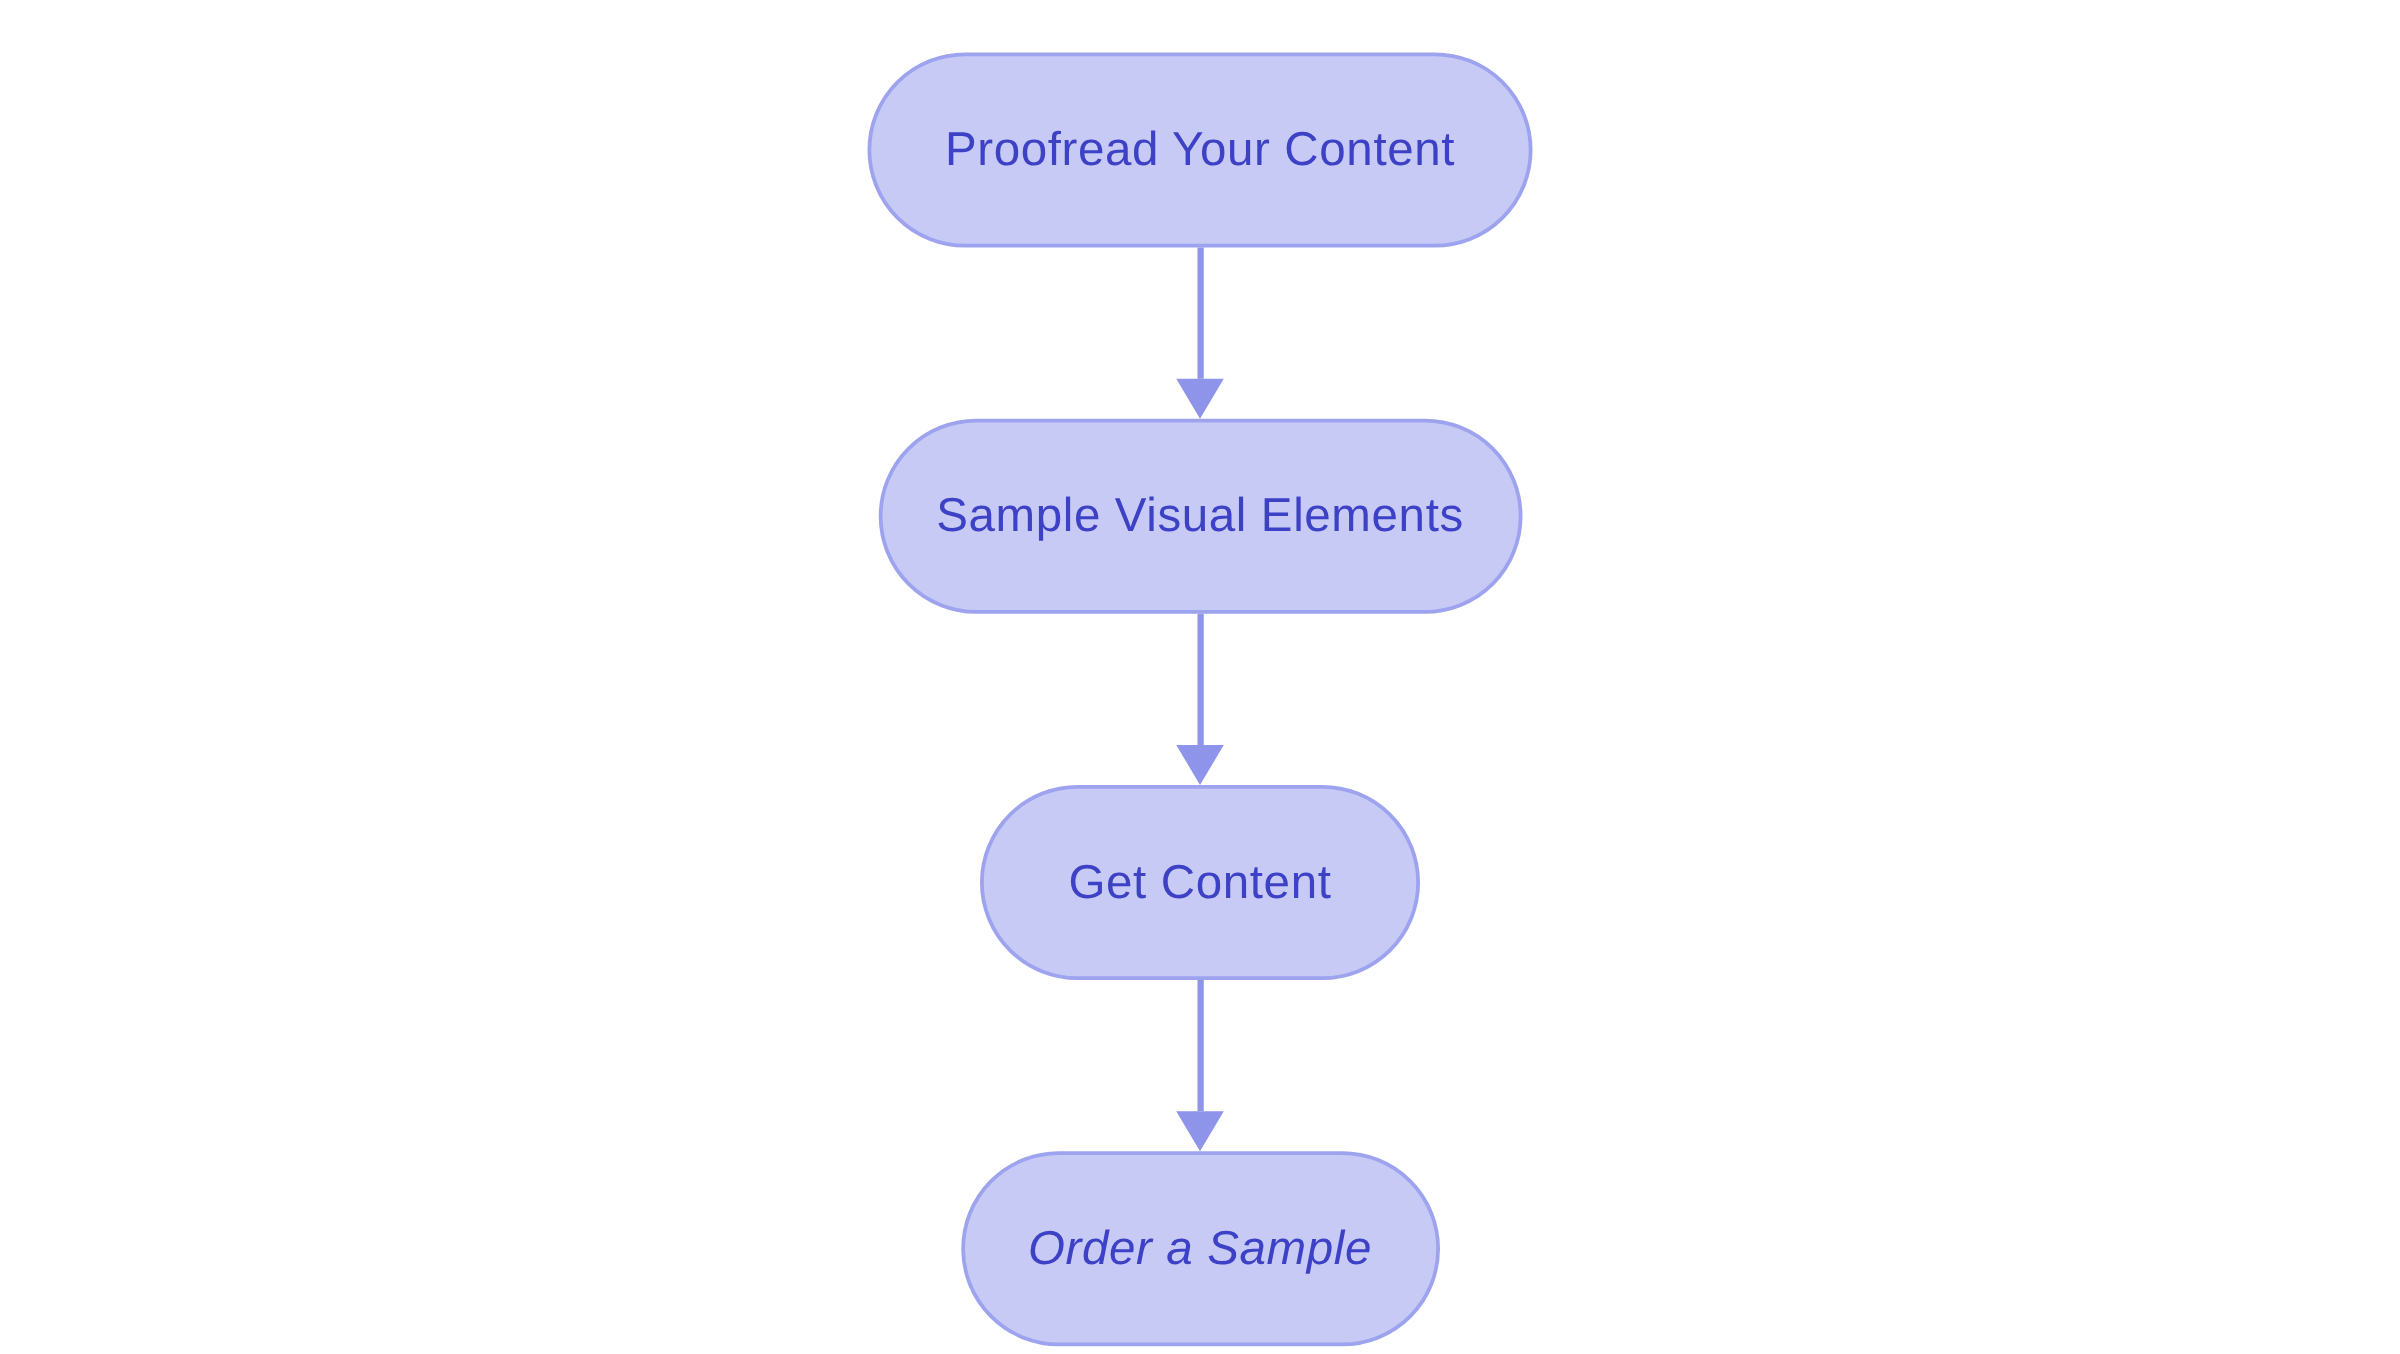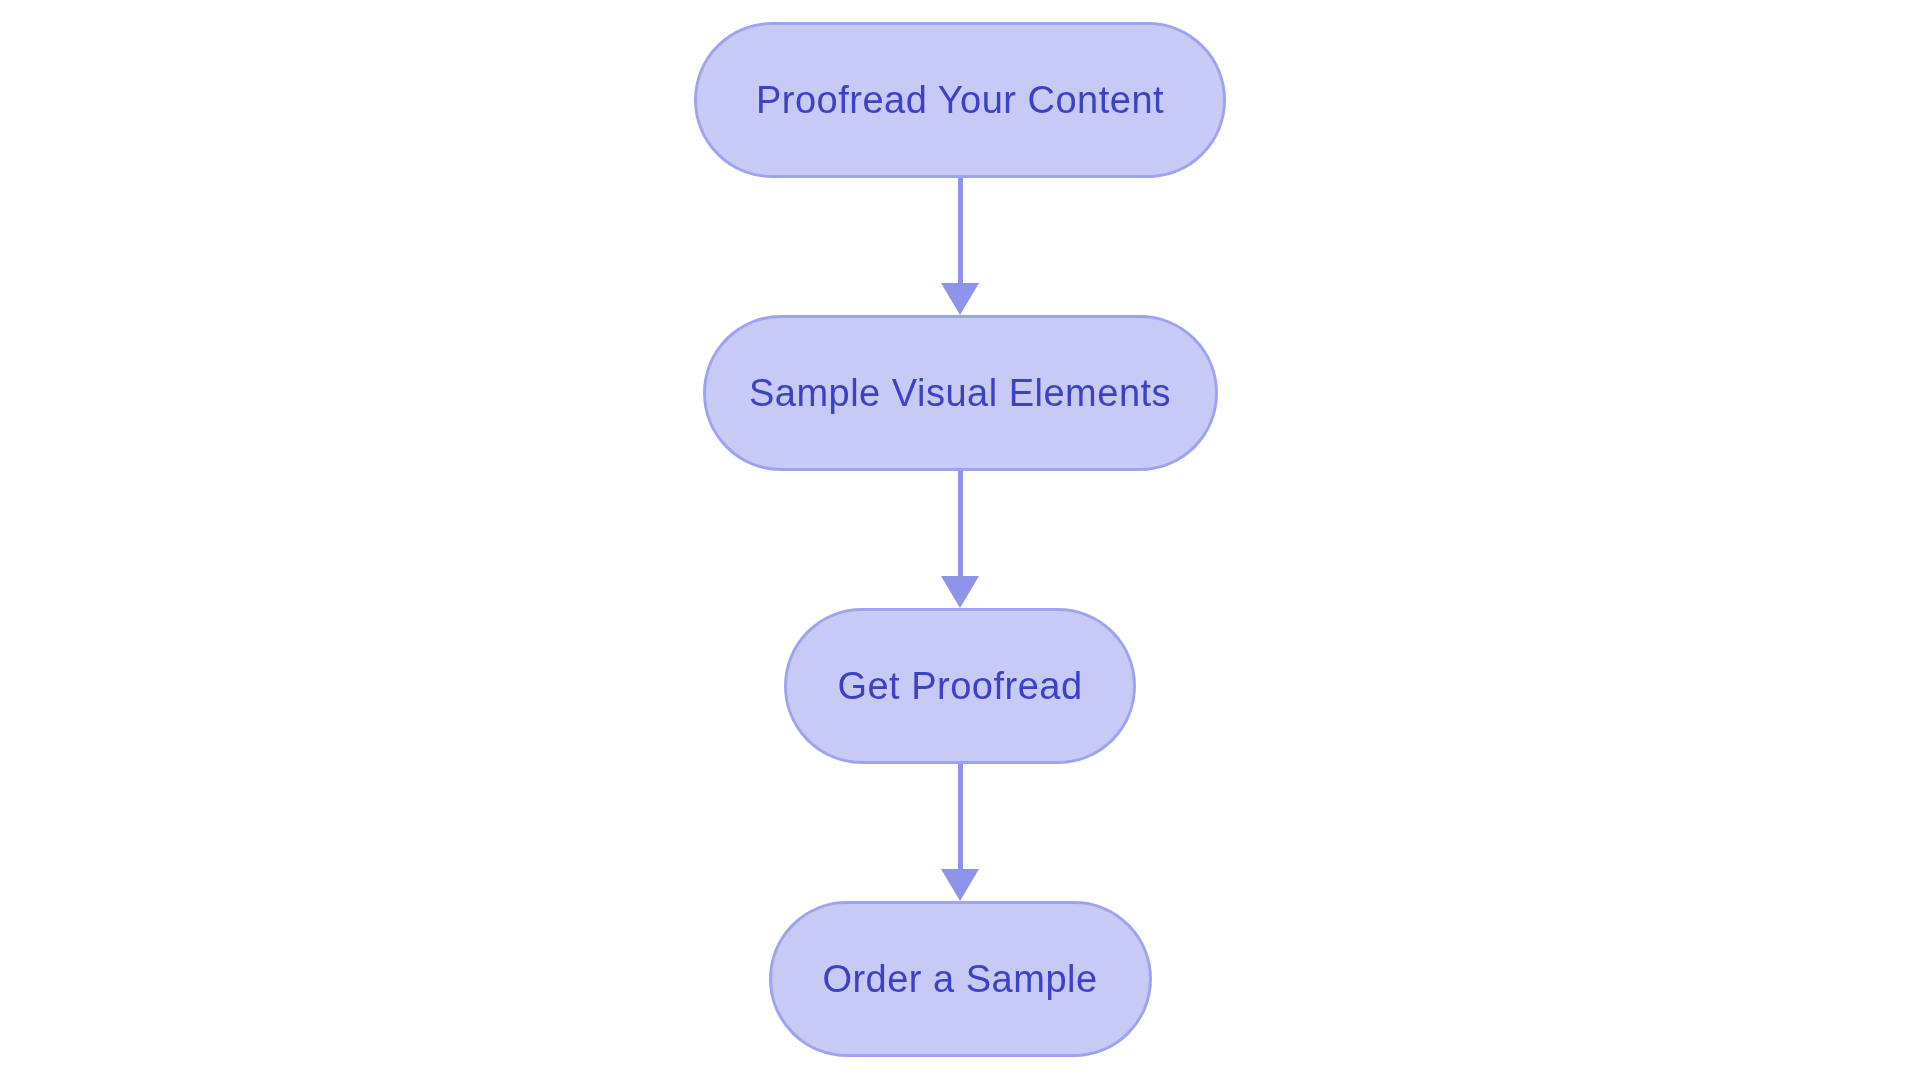--- a/index.html
+++ b/index.html
@@ -35,24 +35,24 @@
   }
 
   .flow-node .label {
     font-size: 38px;
     font-weight: 400;
     letter-spacing: 0.5px;
     color: var(--node-text, #3c41c5);
     white-space: nowrap;
   }
 
-  .node-w1 { width: 532px; }
+  .node-w1 { width: 532px; margin-top: 20px; }
   .node-w2 { width: 515px; }
   .node-w3 { width: 352px; }
-  .node-w4 { width: 383px; }
+  .node-w4 { width: 383px; font-style: italic; }
 
   .arrow {
     height: 137px;
     width: 40px;
     display: flex;
     flex-direction: column;
     align-items: center;
     flex: 0 0 auto;
   }
 
@@ -88,21 +88,21 @@
   <div class="flow-node node-w2">
     <span class="label">Sample Visual Elements</span>
   </div>
 
   <div class="arrow">
     <div class="arrow-stem"></div>
     <div class="arrow-head"></div>
   </div>
 
   <div class="flow-node node-w3">
-    <span class="label">Get Proofread</span>
+    <span class="label">Get Content</span>
   </div>
 
   <div class="arrow">
     <div class="arrow-stem"></div>
     <div class="arrow-head"></div>
   </div>
 
   <div class="flow-node node-w4">
     <span class="label">Order a Sample</span>
   </div>

